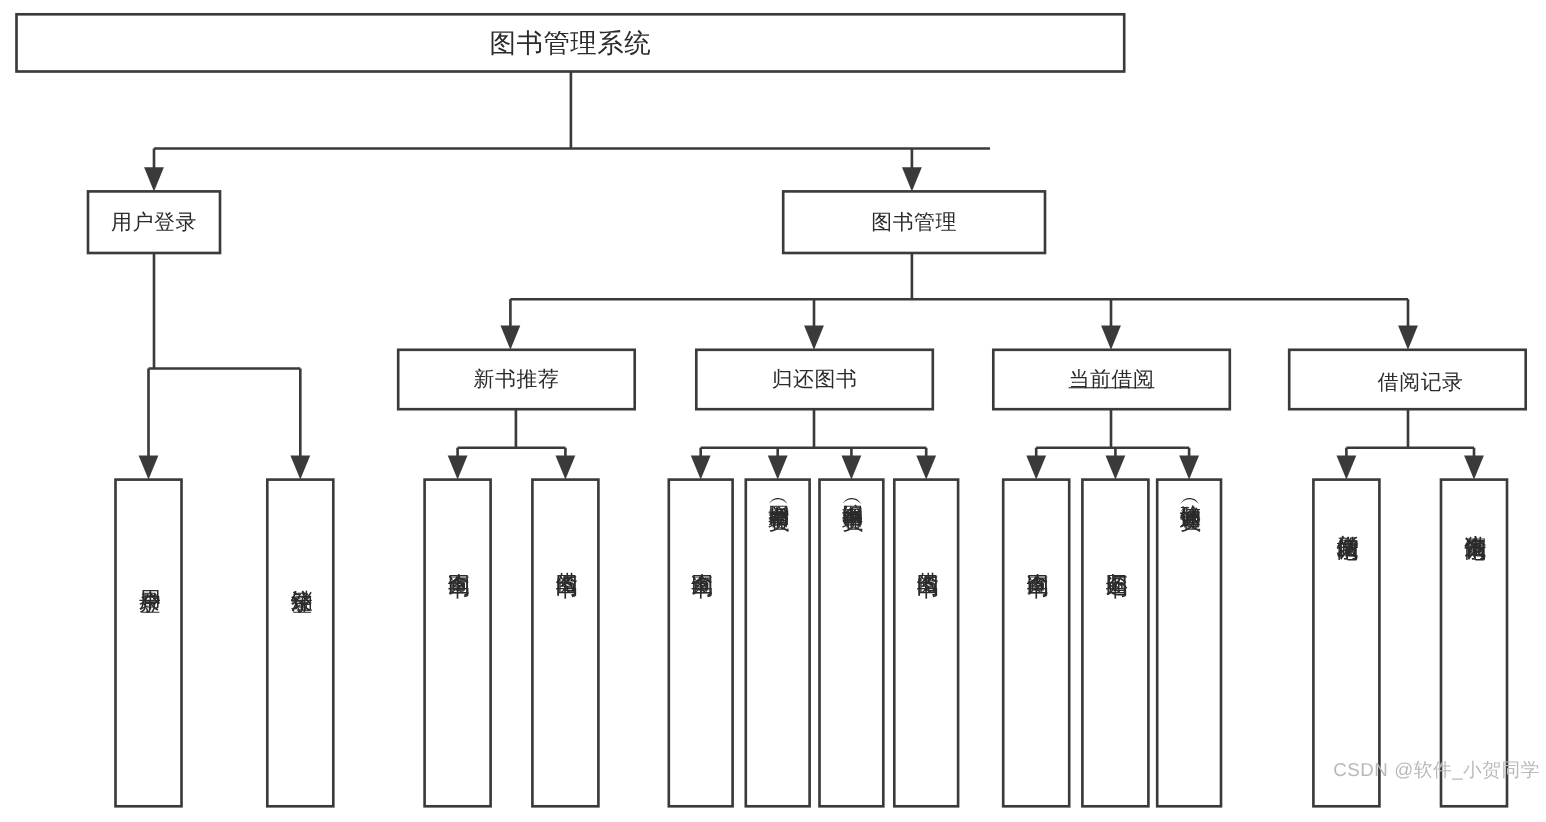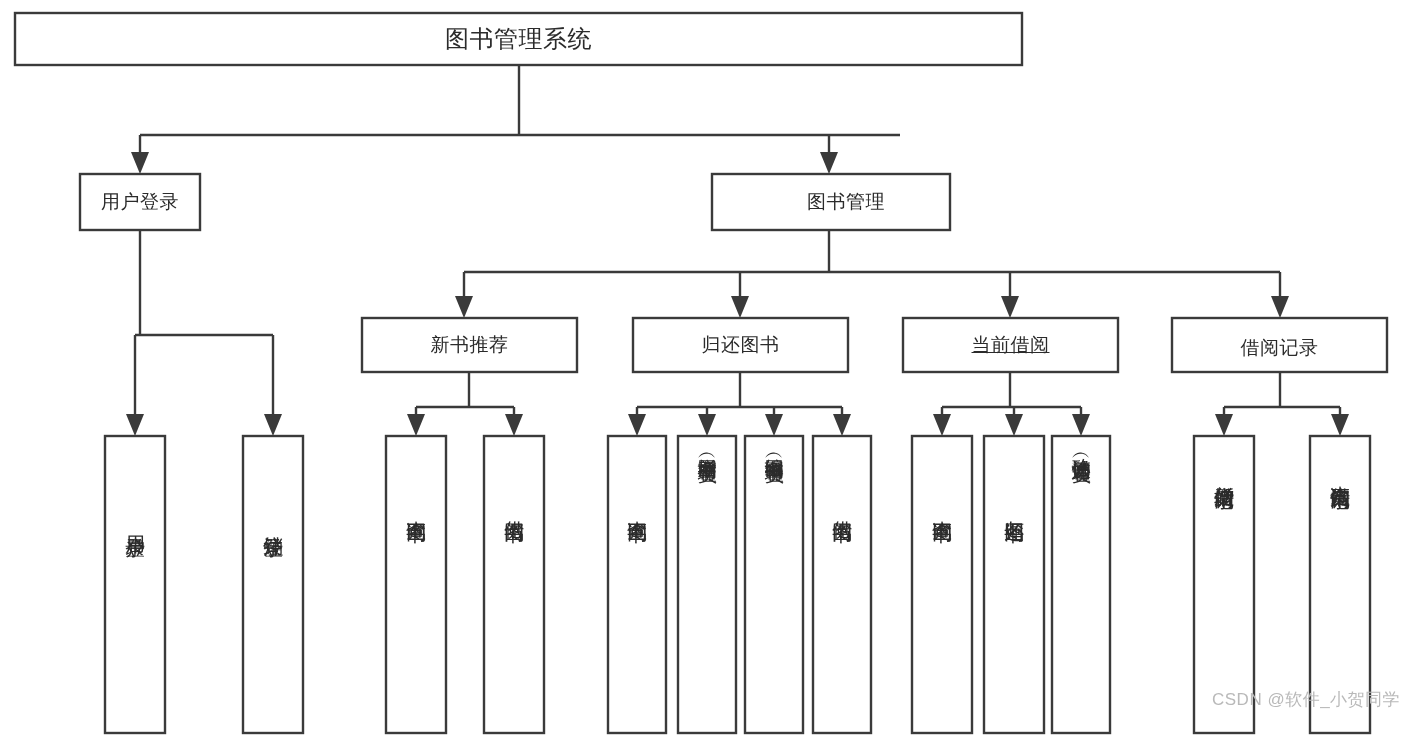--- a/index.html
+++ b/index.html
@@ -187,26 +187,26 @@
     <rect class="node-box" x="912" y="436" width="60" height="297"></rect>
     <rect class="node-box" x="984" y="436" width="60" height="297"></rect>
     <rect class="node-box" x="1052" y="436" width="58" height="297"></rect>
     <rect class="node-box" x="1194" y="436" width="60" height="297"></rect>
     <rect class="node-box" x="1310" y="436" width="60" height="297"></rect>
   </svg>
 
   <div class="node-label-h" style="left:15px; top:13px; width:1007px; height:52px; font-size:24px;">图书管理系统</div>
 
   <div class="node-label-h" style="left:80px; top:174px; width:120px; height:56px;">用户登录</div>
-  <div class="node-label-h" style="left:712px; top:174px; width:238px; height:56px;margin-left:15px;">图书管理</div>
+  <div class="node-label-h" style="left:712px; top:174px; width:238px; height:56px;">图书管理</div>
 
   <div class="node-label-h" style="left:362px; top:318px; width:215px; height:54px;border-radius:25px;">新书推荐</div>
   <div class="node-label-h" style="left:633px; top:318px; width:215px; height:54px;">归还图书</div>
   <div class="node-label-h" style="left:903px; top:318px; width:215px; height:54px;text-decoration:underline;">当前借阅</div>
-  <div class="node-label-h" style="left:1172px; top:318px; width:215px; height:60px;">借阅记录</div>
+  <div class="node-label-h" style="left:1172px; top:318px; width:215px; height:60px;padding-left:12px;">借阅记录</div>
 
   <div class="node-label-v" style="left:105px; top:520px; width:60px; height:210px;">
     <span>用户登录</span>
   </div>
   <div class="node-label-v" style="left:243px; top:520px; width:60px; height:210px;">
     <span>注销登录</span>
   </div>
   <div class="node-label-v" style="left:386px; top:505px; width:60px; height:220px;">
     <span>查询图书</span>
   </div>

